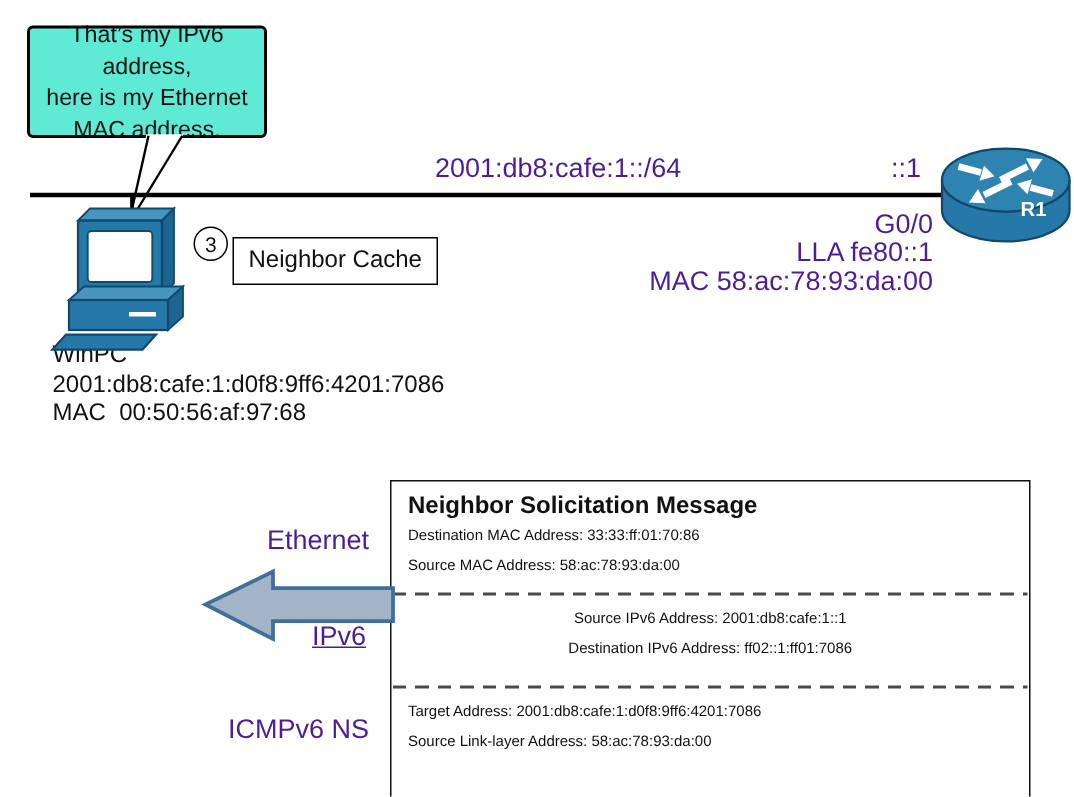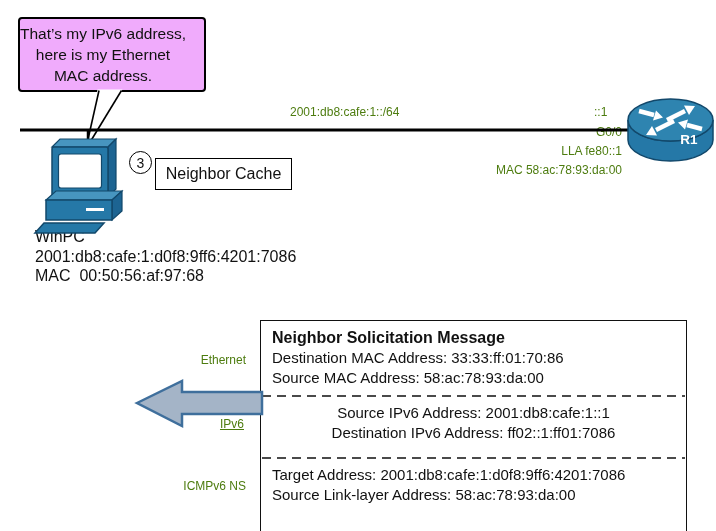--- a/index.html
+++ b/index.html
@@ -1,33 +1,33 @@
 <!DOCTYPE html>
 <html><head>
 <meta charset="utf-8">
 <style>
   * { margin:0; padding:0; box-sizing:border-box; }
   body { background:#fff; font-family:"Liberation Sans", sans-serif; color:#111; }
   #canvas { position:relative; width:716px; height:531px; background:#ffffff; overflow:hidden; }
   .abs { position:absolute; }
-  .lbl { font-size:12px; line-height:19px; white-space:nowrap; color:#4d7c0f; }
+  .lbl { font-size:18px; line-height:19px; white-space:nowrap; color:#4c1d95; }
 
   
   .bubble {
-    left:18px; top:17px; width:188px; height:75px;
-    border:2px solid #000; border-radius:4px; background:#f0abfc;
+    left:18px; top:17px; width:160px; height:75px;
+    border:2px solid #000; border-radius:4px; background:#5eead4;
     display:flex; align-items:center; justify-content:flex-start;
     text-align:center; font-size:15.5px; line-height:21px;
     white-space:pre-line; z-index:1;
   }
 
   
   .prefix-lbl { left:290px; top:103px; }
   .router-ip-lbl { left:594px; top:103px; }
-  .router-details { top:123px; right:94px; text-align:right; z-index:1; }
+  .router-details { top:140px; right:94px; text-align:right; z-index:1; }
 
   
   .step-circle {
     left:129px; top:151px; width:23px; height:23px;
     border:1.5px solid #000; border-radius:50%; background:#fff;
     display:flex; align-items:center; justify-content:center;
     font-size:14px; z-index:1;
   }
   .cache-box {
     left:155px; top:158px; width:137px; height:32px;
@@ -44,21 +44,21 @@
   .msg-box {
     left:260px; top:320px; width:427px; height:231px;
     border:1.6px solid #111; background:#fff;
     display:flex; flex-direction:column; z-index:1;
   }
   .msg-sec { padding:6px 11px 0 11px; }
   .msg-sec1 { height:74px; }
   .msg-sec2 { height:60px;text-align:center; }
   .msg-sec3 { flex:1; }
   .msg-title { font-size:16px; font-weight:bold; line-height:21px; white-space:nowrap; }
-  .msg-line { font-size:15px; line-height:20px; white-space:nowrap; }
+  .msg-line { font-size:10px; line-height:20px; white-space:nowrap; }
   .dash-sep {
     height:2px; margin:0 1px;
     background:repeating-linear-gradient(to right, #4a4a4a 0 9px, transparent 9px 15px);
   }
 
   
   .layer-eth { right:470px; top:351px; }
   .layer-ipv6 { right:472px; top:415px;text-decoration:underline; }
   .layer-icmp { right:470px; top:477px; }
 

